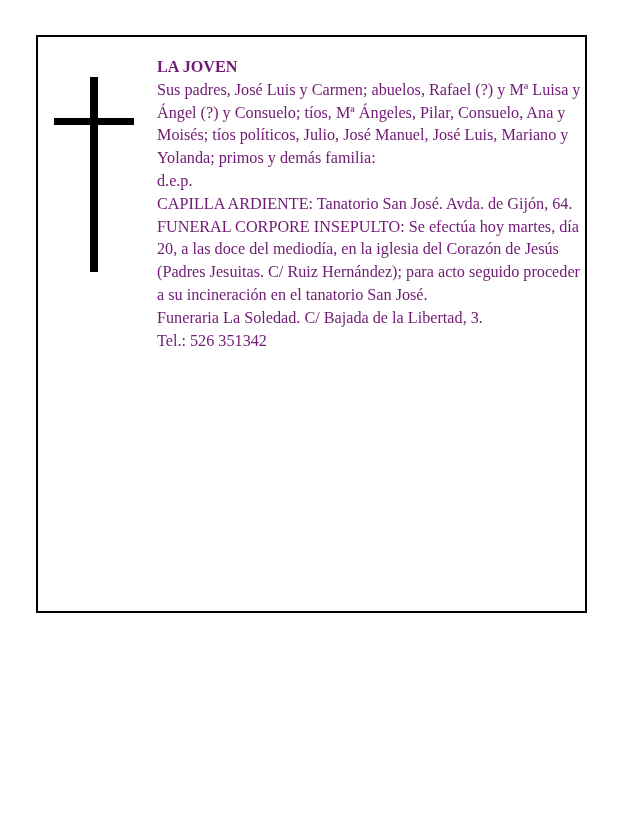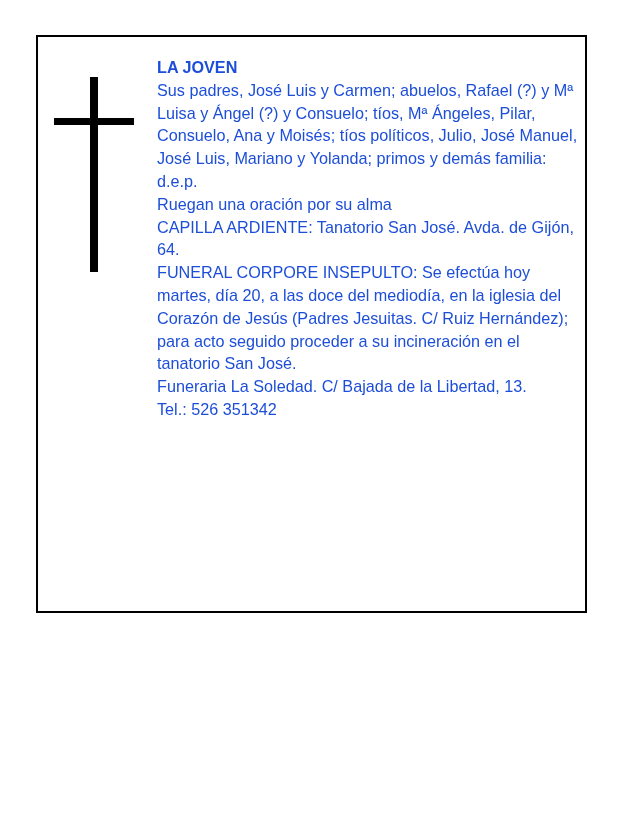--- a/index.html
+++ b/index.html
@@ -42,24 +42,24 @@
       top: 81px;
       width: 80px;
       height: 7px;
       background: #000000;
     }
     .notice-text {
       position: absolute;
       left: 119px;
       top: 19px;
       width: 425px;
-      font-family: Liberation Sans, sans-serif;
+      font-family: Liberation Serif, serif;
       font-size: 16.2px;
       line-height: 22.8px;
-      color: #1d4ed8;
+      color: #701a75;
     }
     .notice-text p {
       margin: 0;
       padding: 0;
     }
     .heading {
       font-weight: bold;
     }
   </style>
 </head>
@@ -68,19 +68,18 @@
 <div class="notice-box">
   <div class="cross">
     <div class="cross-vertical"></div>
     <div class="cross-horizontal"></div>
   </div>
 
   <div class="notice-text">
     <p class="heading">LA JOVEN</p>
     <p>Sus padres, José Luis y Carmen; abuelos, Rafael (?) y Mª Luisa y Ángel (?) y Consuelo; tíos, Mª Ángeles, Pilar, Consuelo, Ana y Moisés; tíos políticos, Julio, José Manuel, José Luis, Mariano y Yolanda; primos y demás familia:</p>
     <p>d.e.p.</p>
-    <p>Ruegan una oración por su alma</p>
     <p>CAPILLA ARDIENTE: Tanatorio San José. Avda. de Gijón, 64.</p>
     <p>FUNERAL CORPORE INSEPULTO: Se efectúa hoy martes, día 20, a las doce del mediodía, en la iglesia del Corazón de Jesús (Padres Jesuitas. C/ Ruiz Hernández); para acto seguido proceder a su incineración en el tanatorio San José.</p>
-    <p>Funeraria La Soledad. C/ Bajada de la Libertad, 13.</p>
+    <p>Funeraria La Soledad. C/ Bajada de la Libertad, 3.</p>
     <p>Tel.: 526 351342</p>
   </div>
 </div>
 
 </body></html>

